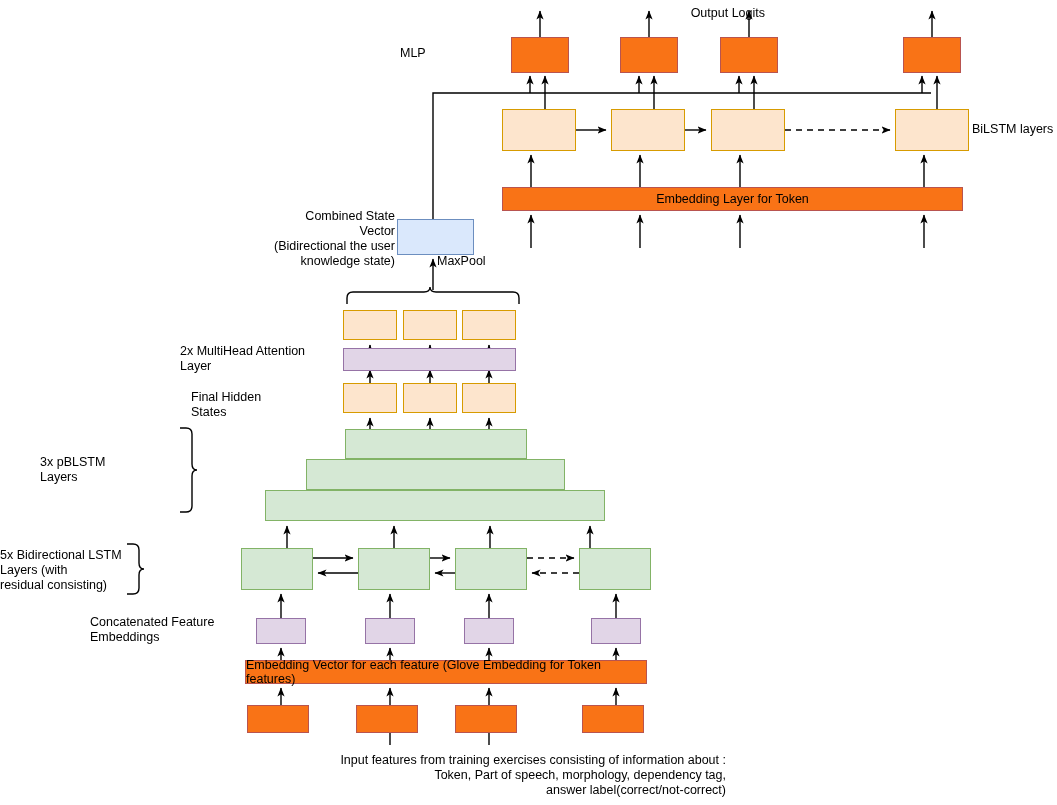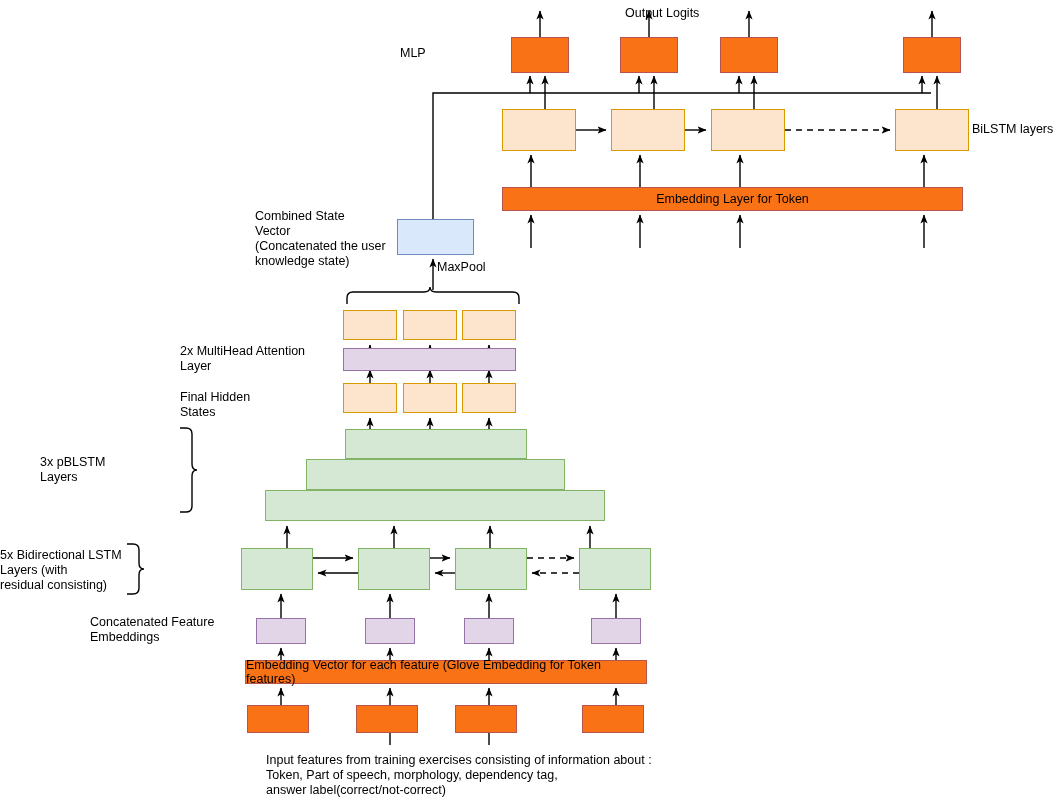--- a/index.html
+++ b/index.html
@@ -1,20 +1,20 @@
 <!DOCTYPE html>
 <html><head>
 <meta charset="utf-8">
 <style>
   html,body{margin:0;padding:0;background:#ffffff;}
   body{width:1057px;height:805px;font-family:"Liberation Sans",sans-serif;color:#000;}
   #canvas{position:relative;width:1057px;height:805px;overflow:hidden;background:#fff;}
   svg.layer{position:absolute;left:0;top:0;width:1057px;height:805px;pointer-events:none;}
   .box{position:absolute;box-sizing:border-box;border-width:1px;border-style:solid;}
-  .lbl{position:absolute;font-size:12.5px;line-height:15px;text-align:left;color:#000;white-space:pre;}
+  .lbl{position:absolute;font-size:12.5px;line-height:15px;text-align:right;color:#000;white-space:pre;}
   .lbl-l{text-align:left;}
   .lbl-r{text-align:left;}
   .boxtext{display:flex;align-items:center;justify-content:center;width:100%;height:100%;font-size:12.5px;color:#000;}
   .red{background:#f97316;border-color:#b85450;}
   .orange{background:#fde5cd;border-color:#d79b00;}
   .green{background:#d5e8d4;border-color:#82b366;}
   .purple{background:#e1d5e7;border-color:#9673a6;}
   .blue{background:#dae8fc;border-color:#6c8ebf;}
 </style>
 </head>
@@ -164,29 +164,29 @@
 
   <div class="lbl" style="left:625px;top:6px;width:140px;">Output Logits</div>
 
   <div class="lbl lbl-l" style="left:400px;top:46px;width:80px;">MLP</div>
 
   <div class="lbl lbl-r" style="left:972px;top:122px;width:110px;">BiLSTM layers</div>
 
 
   <div class="lbl" style="left:255px;top:209px;width:140px;">Combined State
 Vector
-(Concatenated the user
+(Bidirectional the user
 knowledge state)</div>
 
-  <div class="lbl lbl-r" style="left:437px;top:260px;width:70px;">MaxPool</div>
+  <div class="lbl lbl-r" style="left:437px;top:254px;width:70px;">MaxPool</div>
 
   <div class="lbl lbl-l" style="left:180px;top:344px;width:155px;">2x MultiHead Attention
 Layer</div>
 
-  <div class="lbl lbl-l" style="left:180px;top:390px;width:140px;">Final Hidden
+  <div class="lbl lbl-l" style="left:191px;top:390px;width:140px;">Final Hidden
 States</div>
 
   <div class="lbl lbl-l" style="left:40px;top:455px;width:130px;">3x pBLSTM
 Layers</div>
 
   <div class="lbl lbl-l" style="left:0px;top:548px;width:120px;">5x Bidirectional LSTM
 Layers (with
 residual consisting)</div>
 
   <div class="lbl" style="left:266px;top:753px;width:460px;">Input features from training exercises consisting of information about :

